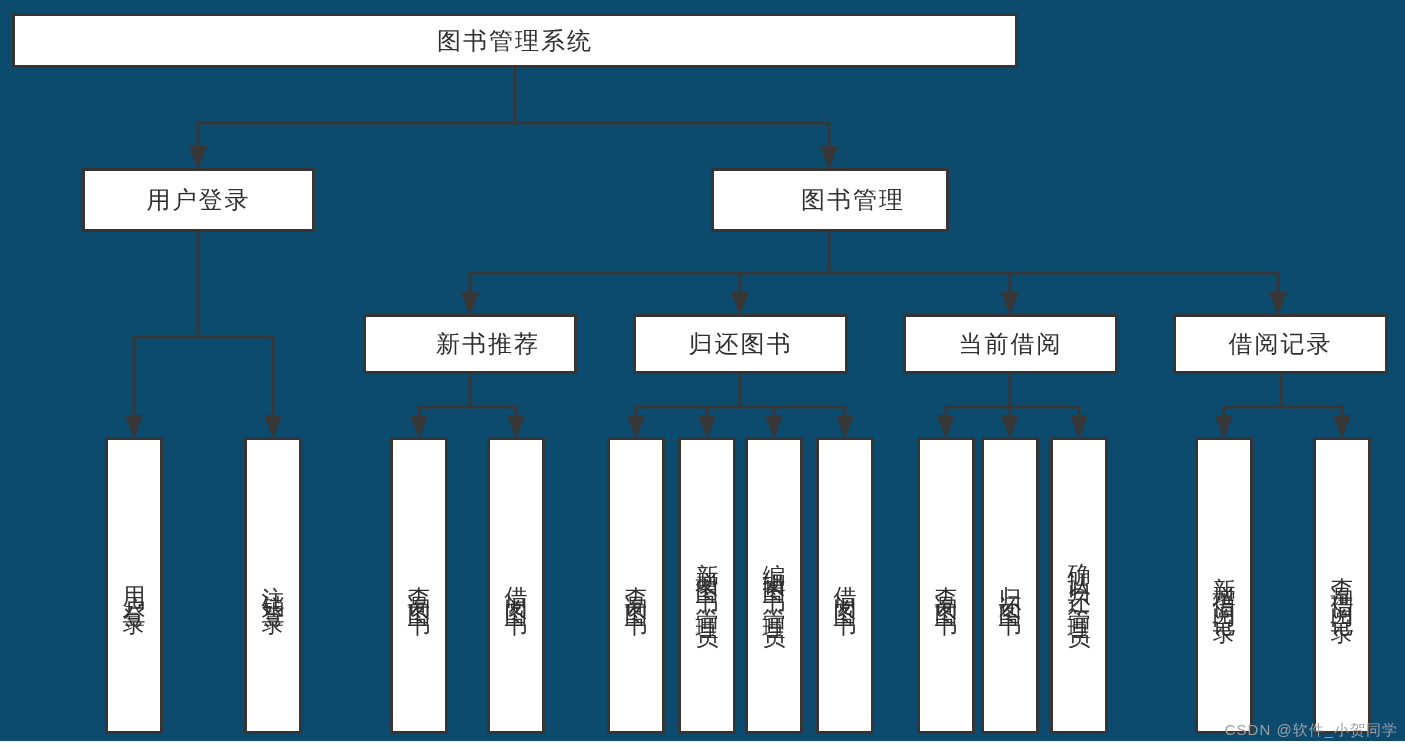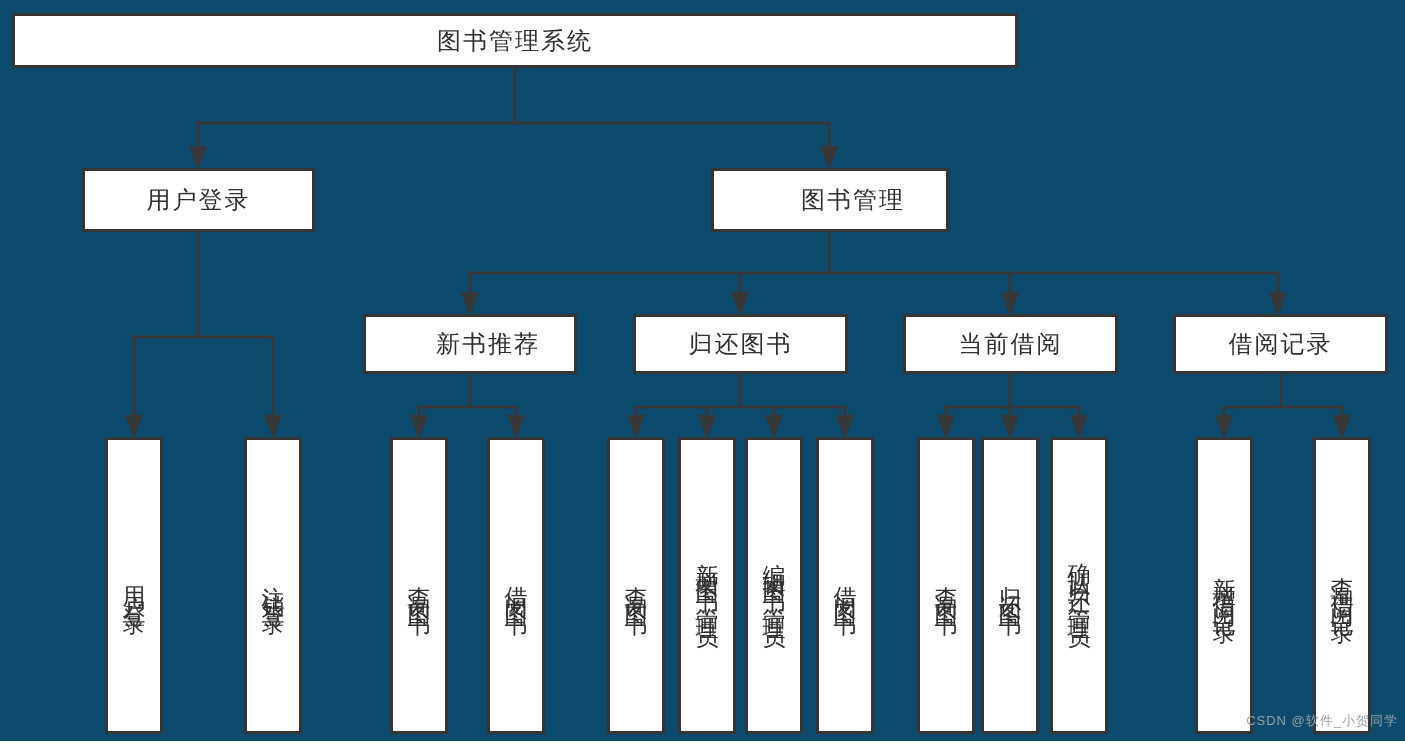--- a/index.html
+++ b/index.html
@@ -63,22 +63,22 @@
   .leaf.p2a { left: 390px; }  .leaf.p2b { left: 487px; }
   .leaf.p3a { left: 607px; }  .leaf.p3b { left: 678px; }
   .leaf.p3c { left: 745px; }  .leaf.p3d { left: 816px; }
   .leaf.p4a { left: 917px; }  .leaf.p4b { left: 981px; }
   .leaf.p4c { left: 1050px; }
   .leaf.p5a { left: 1195px; } .leaf.p5b { left: 1313px; }
 
   .watermark {
     position: absolute;
     right: 7px;
-    bottom: 11px;
-    font-size: 13px;
+    bottom: 1px;
+    font-size: 15px;
     color: #9aa0a6;
     letter-spacing: 1px;
   }
 </style>
 </head>
 <body>
 
 <div class="canvas">
 
   <svg class="connector-layer" viewBox="0 0 1405 747" xmlns="http://www.w3.org/2000/svg">

